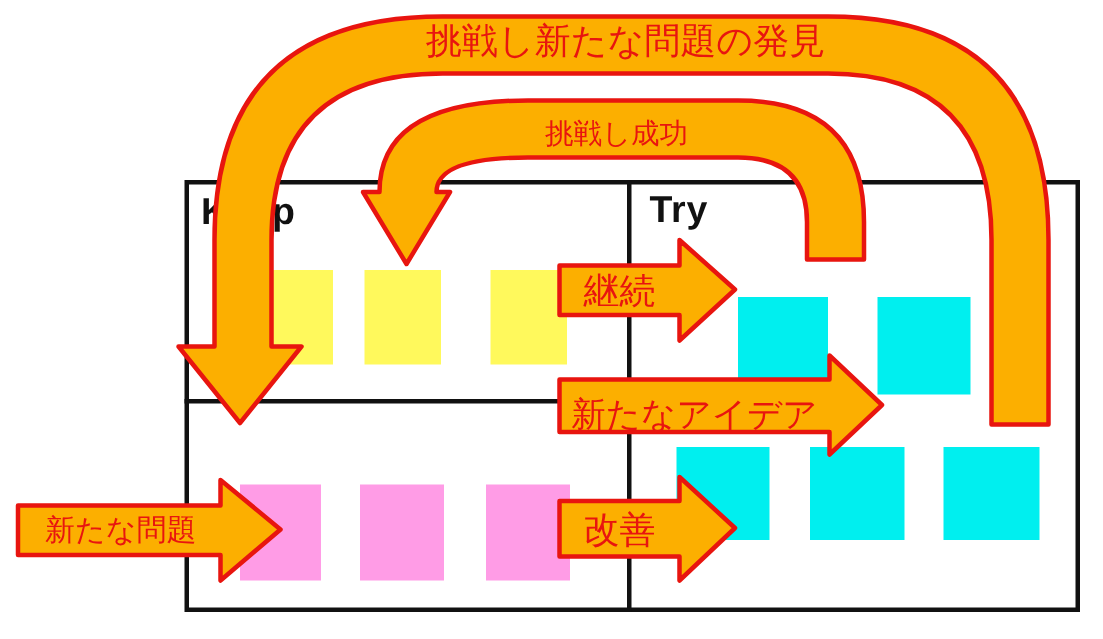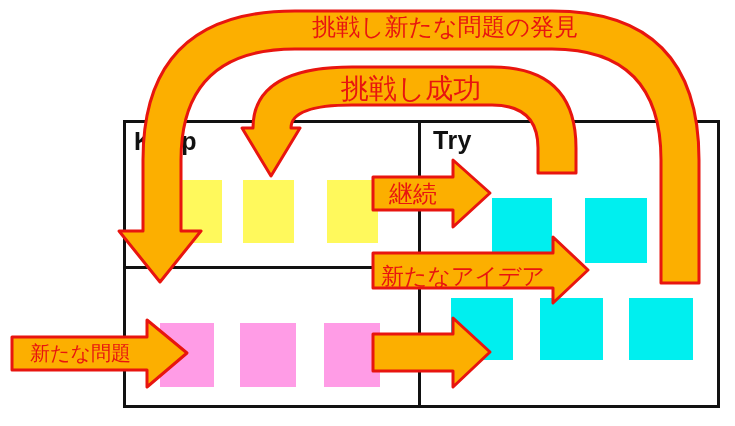--- a/index.html
+++ b/index.html
@@ -24,22 +24,22 @@
   .note.try{background:var(--try-note,#00EFEF);}
   .note.problem{background:var(--problem-note,#FF9CE6);}
   
   svg.arrows{position:absolute;left:0;top:0;z-index:3;pointer-events:none;}
   svg.arrows path{fill:var(--arrow-fill,#FCAF00);stroke:var(--arrow-border,#E8150F);
     stroke-width:3;stroke-linejoin:round;}
   
   .arrow-text{position:absolute;z-index:4;color:var(--arrow-text,#E8150F);
     display:flex;align-items:center;justify-content:center;white-space:nowrap;
     font-weight:500;}
-  #txt-outer{left:304px;top:12px;width:282px;height:30px;font-size:24px;}
-  #txt-inner{left:330px;top:74px;width:162px;height:30px;font-size:28px;}
+  #txt-outer{left:276px;top:12px;width:282px;height:30px;font-size:24px;}
+  #txt-inner{left:330px;top:74px;width:162px;height:30px;font-size:19px;}
   #txt-continue{left:373px;top:177px;width:80px;height:33px;font-size:24px;}
   #txt-newidea{left:373px;top:253px;width:180px;height:47px;font-size:23px;}
   #txt-improve{left:373px;top:334px;width:80px;height:37px;font-size:24px;}
   #txt-newproblem{left:14px;top:337px;width:133px;height:33px;font-size:20px;}
 </style>
 </head>
 <body>
 
 <div class="stage">
 
@@ -87,15 +87,16 @@
       M 373 334 L 453 334 L 453 318 L 490 352 L 453 387 L 453 371 L 373 371 Z"></path>
 
     <path d="
       M 12 337 L 147 337 L 147 320 L 187 353 L 147 387 L 147 370 L 12 370 Z"></path>
   </svg>
 
   <div class="arrow-text" id="txt-outer">挑戦し新たな問題の発見</div>
   <div class="arrow-text" id="txt-inner">挑戦し成功</div>
   <div class="arrow-text" id="txt-continue">継続</div>
   <div class="arrow-text" id="txt-newidea">新たなアイデア</div>
+  <div class="arrow-text" id="txt-improve">改善</div>
   <div class="arrow-text" id="txt-newproblem">新たな問題</div>
 
 </div>
 
 </body></html>

